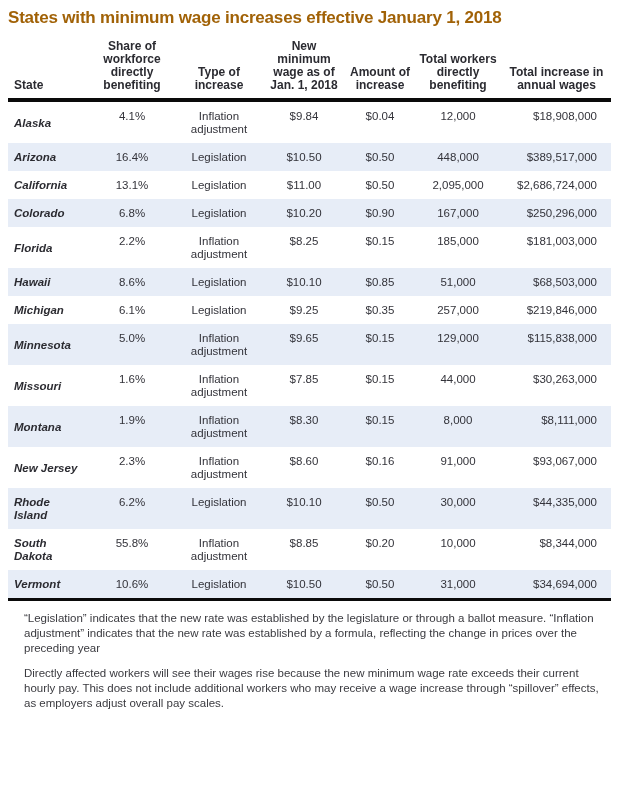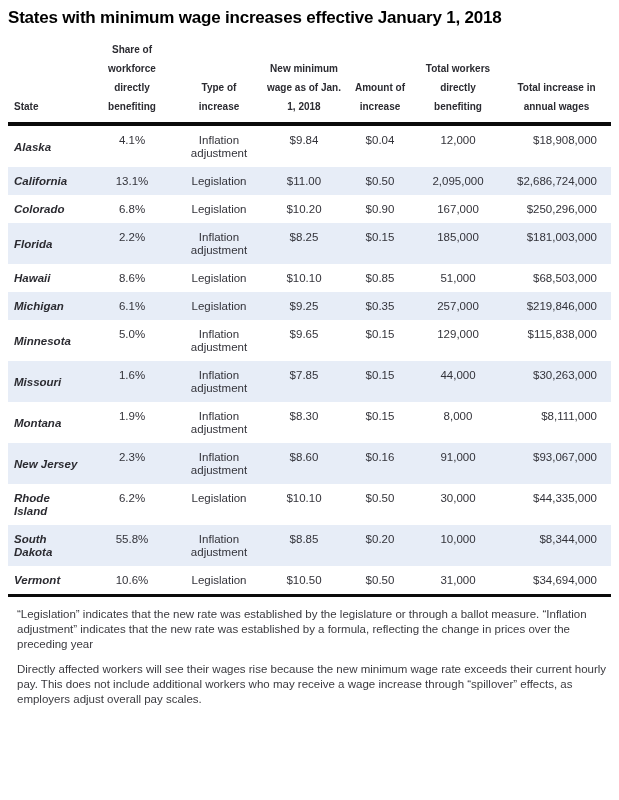--- a/index.html
+++ b/index.html
@@ -10,43 +10,43 @@
     background: #ffffff;
     font-family: "Liberation Sans", sans-serif;
     color: #33333a;
     overflow: hidden;
   }
   .page { padding: 6px 8px 0 8px; }
 
   .chart-title {
     font-size: 17px;
     font-weight: bold;
-    color: #000000;
+    color: #a16207;
     letter-spacing: -0.2px;
     margin: 2px 0 12px 0;
   }
 
   table.wage-table {
     width: 603px;
     border-collapse: collapse;
     table-layout: fixed;
     border-bottom: 3px solid #0a0a0a;
   }
   col.c0 { width: 80px; }
   col.c1 { width: 88px; }
   col.c2 { width: 86px; }
   col.c3 { width: 84px; }
   col.c4 { width: 68px; }
   col.c5 { width: 88px; }
   col.c6 { width: 109px; }
 
   thead th {
-    font-size: 10px;
+    font-size: 12px;
     font-weight: bold;
-    line-height: 19px;
+    line-height: 13px;
     color: #2b2b31;
     vertical-align: bottom;
     text-align: center;
     padding: 0 4px 6px 4px;
     border-bottom: 4px solid #0a0a0a;
   }
   thead th.c0 { text-align: left; padding-left: 6px; }
 
   tbody tr:nth-child(even) { background: #e7edf7; }
   tbody td {
@@ -66,21 +66,21 @@
     color: #2b2b31;
     margin-left: 36px;
   }
   tbody td.c6 { text-align: right; padding-right: 14px; }
 
   .notes { padding: 10px 1px 0 1px; width: 603px; }
   .note {
     font-size: 11.5px;
     line-height: 15px;
     color: #3a3a3f;
-    margin: 0 0 10px 8px;
+    margin: 0 0 10px 15px;
   }
 </style>
 </head>
 <body>
 
 <div class="page">
 
   <h1 class="chart-title">States with minimum wage increases effective January 1, 2018</h1>
 
   <table class="wage-table">
@@ -108,20 +108,29 @@
         <tr>
       <td class="c0">Alaska</td>
       <td class="c1">4.1%</td>
       <td class="c2">Inflation adjustment</td>
       <td class="c3">$9.84</td>
       <td class="c4">$0.04</td>
       <td class="c5">12,000</td>
       <td class="c6">$18,908,000</td>
     </tr>
         <tr>
+      <td class="c0">Arizona</td>
+      <td class="c1">16.4%</td>
+      <td class="c2">Legislation</td>
+      <td class="c3">$10.50</td>
+      <td class="c4">$0.50</td>
+      <td class="c5">448,000</td>
+      <td class="c6">$389,517,000</td>
+    </tr>
+        <tr>
       <td class="c0">California</td>
       <td class="c1">13.1%</td>
       <td class="c2">Legislation</td>
       <td class="c3">$11.00</td>
       <td class="c4">$0.50</td>
       <td class="c5">2,095,000</td>
       <td class="c6">$2,686,724,000</td>
     </tr>
         <tr>
       <td class="c0">Colorado</td>

